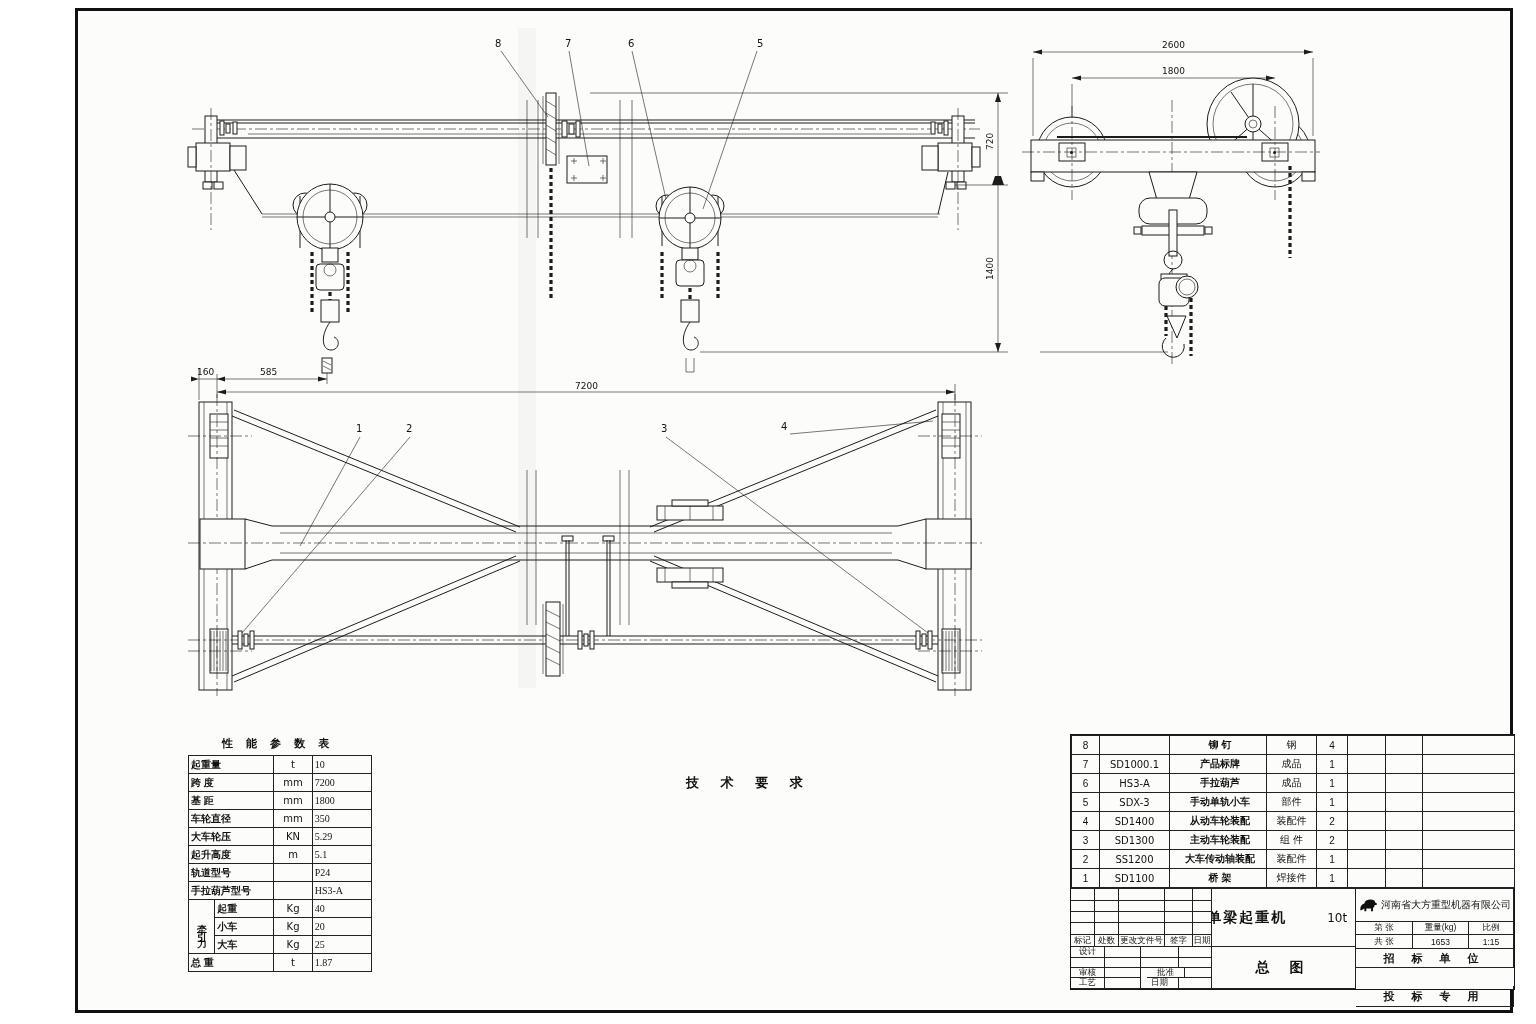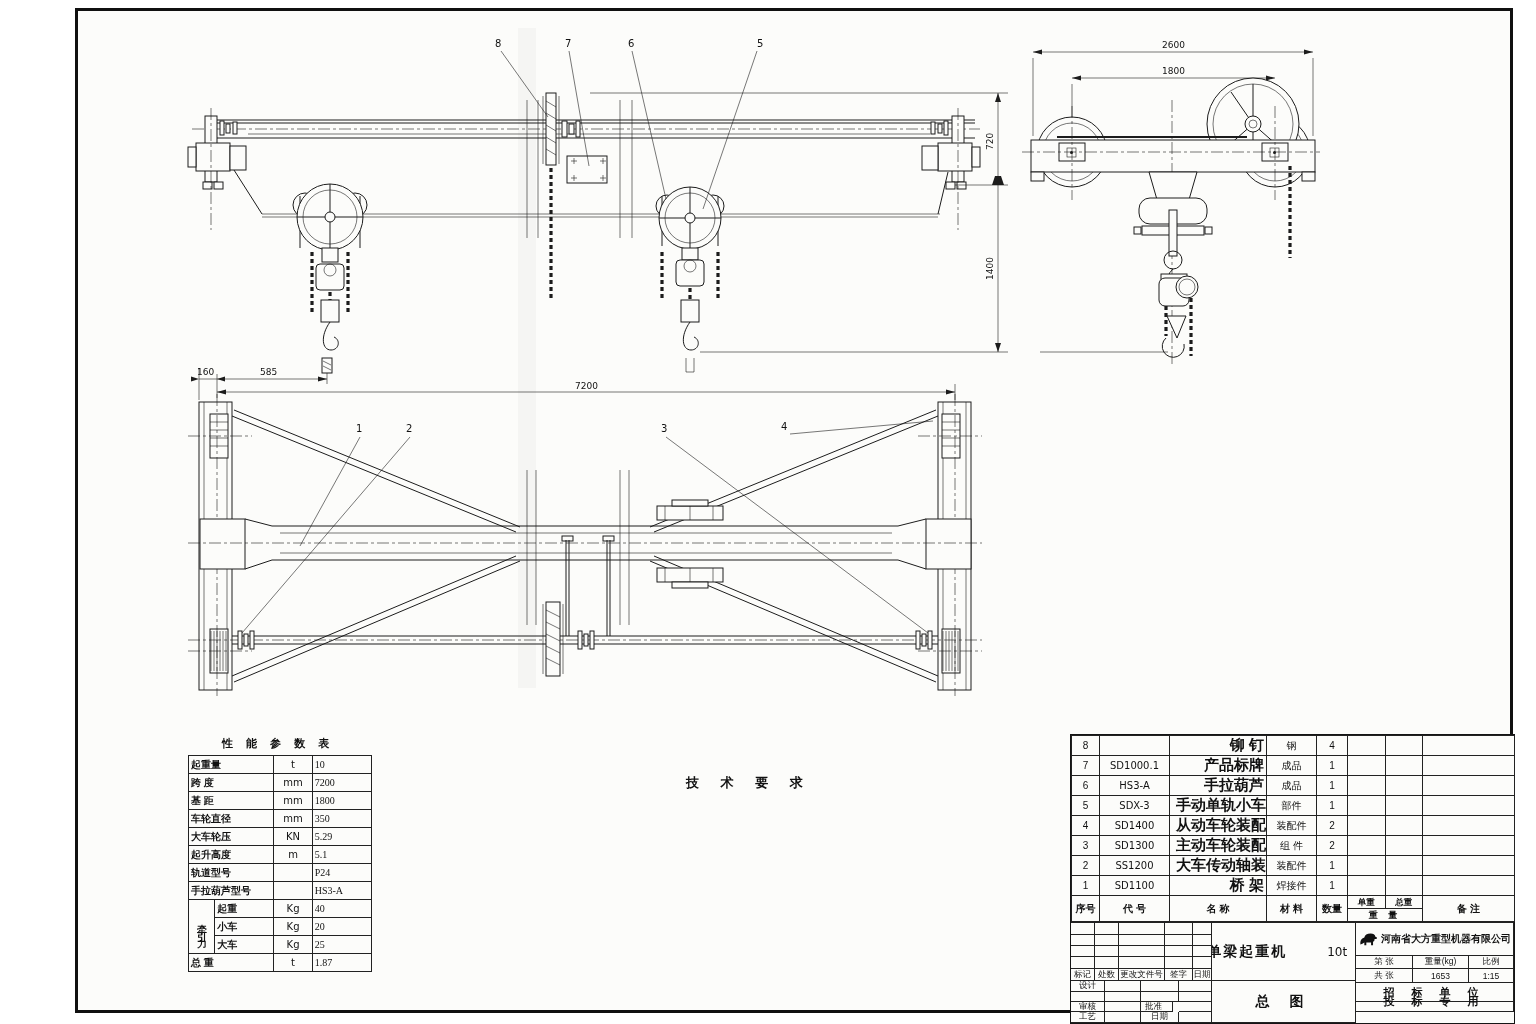--- a/index.html
+++ b/index.html
@@ -30,36 +30,36 @@
   .vtext{writing-mode:vertical-rl;text-orientation:upright;letter-spacing:7px;margin:0 auto;}
   
   .tech{width:300px;}
   .tech-title{font-size:13px;font-weight:700;letter-spacing:9px;margin:0 0 5px 58px;}
   .tech ol{margin:0;padding-left:14px;font-size:10.5px;line-height:1.42;}
   .tech li{margin:0 0 1px 0;}
   
   .tb{width:443px;border:1.6px solid #151515;background:#fcfcfa;}
   table.bom{border-collapse:collapse;table-layout:fixed;width:443px;}
   table.bom td{border:1px solid #222;height:18px;font-size:10px;padding:0 2px;overflow:hidden;white-space:nowrap;text-align:center;}
-  table.bom td.bname{text-align:right;padding-left:6px;font-weight:600;font-size:15px;}
+  table.bom td.bname{text-align:center;padding-left:6px;font-weight:600;font-size:10px;}
   table.bom td.bcode{font-family:"DejaVu Sans",sans-serif;}
   table.bom tr.bhead td{font-weight:600;height:25px;}
   .wsplit{display:flex;flex-direction:column;height:100%;}
   .wtop{display:flex;flex:1;border-bottom:1px solid #222;}
   .wtop span{flex:1;font-size:8.5px;line-height:12px;}
   .wtop span:first-child{border-right:1px solid #222;}
   .wbot{flex:1;font-size:9px;line-height:12px;letter-spacing:4px;}
   
   .ttl{position:relative;width:443px;height:100px;border-top:1px solid #222;}
   .cell{position:absolute;box-sizing:border-box;border-right:1px solid #222;border-bottom:1px solid #222;
         font-size:8.5px;display:flex;align-items:center;justify-content:center;overflow:hidden;white-space:nowrap;}
   .prod{font-size:14px;font-weight:700;letter-spacing:2px;}
   .spec{font-size:12px;font-family:"DejaVu Sans",sans-serif;display:flex;gap:14px;margin-left:37px;}
   .gtitle{font-size:14px;font-weight:700;letter-spacing:8px;}
-  .coname{font-size:10px;font-weight:700;display:flex;align-items:center;gap:4px;padding:0 2px;}
+  .coname{font-size:10px;font-weight:400;display:flex;align-items:center;gap:4px;padding:0 2px;}
   .tender{font-size:11px;font-weight:600;letter-spacing:7px;}
 </style>
 </head>
 <body>
 
 <div class="abs sheet"></div>
 <div class="abs shade"></div>
 
 <svg class="abs" style="left:185px;top:28px" width="830" height="335" viewBox="185 28 830 335">
   <g>
@@ -456,37 +456,20 @@
     <tr>
           <td>1</td>
           <td class="bcode">SD1100</td>
           <td class="bname">桥  架</td>
           <td>焊接件</td>
           <td>1</td>
           <td></td>
           <td></td>
           <td></td>
         </tr>
-    <tr class="bhead">
-      <td>序号</td>
-      <td>代  号</td>
-      <td>名  称</td>
-      <td>材 料</td>
-      <td>数量</td>
-      <td colspan="2" style="padding:0">
-        <div class="wsplit">
-          <div class="wtop">
-                <span>单重</span>
-                <span>总重</span>
-              </div>
-          <div class="wbot">重 量</div>
-        </div>
-      </td>
-      <td>备  注</td>
-    </tr>
   </tbody>
     </table>
 
   <div class="ttl">
 
     <div class="cell" style="left:0;top:0;width:24px;height:12px"></div>
       <div class="cell" style="left:24px;top:0;width:24px;height:12px"></div>
       <div class="cell" style="left:48px;top:0;width:46px;height:12px"></div>
       <div class="cell" style="left:94px;top:0;width:28px;height:12px"></div>
       <div class="cell" style="left:122px;top:0;width:19px;height:12px"></div>
@@ -515,21 +498,21 @@
     <div class="cell" style="left:0;top:58px;width:34px;height:11px">设计</div>
     <div class="cell" style="left:34px;top:58px;width:36px;height:11px"></div>
       <div class="cell" style="left:70px;top:58px;width:38px;height:11px"></div>
       <div class="cell" style="left:108px;top:58px;width:33px;height:11px"></div>
     <div class="cell" style="left:0;top:69px;width:34px;height:10px"></div>
       <div class="cell" style="left:34px;top:69px;width:36px;height:10px"></div>
       <div class="cell" style="left:70px;top:69px;width:38px;height:10px"></div>
       <div class="cell" style="left:108px;top:69px;width:33px;height:10px"></div>
     <div class="cell" style="left:0;top:79px;width:34px;height:10px">审核</div>
     <div class="cell" style="left:34px;top:79px;width:36px;height:10px"></div>
-    <div class="cell" style="left:64px;top:79px;width:38px;height:10px">批准</div>
+    <div class="cell" style="left:76px;top:79px;width:38px;height:10px">批准</div>
     <div class="cell" style="left:108px;top:79px;width:33px;height:10px"></div>
     <div class="cell" style="left:0;top:89px;width:34px;height:11px">工艺</div>
     <div class="cell" style="left:34px;top:89px;width:36px;height:11px"></div>
     <div class="cell" style="left:70px;top:89px;width:38px;height:11px">日期</div>
     <div class="cell" style="left:108px;top:89px;width:33px;height:11px"></div>
 
     <div class="cell" style="left:141px;top:0;width:144px;height:58px;flex-direction:row;gap:3px">
       <div class="prod">手动单梁起重机</div>
       <div class="spec">
         <span>10t</span>
@@ -544,15 +527,15 @@
       </svg>
       <span>河南省大方重型机器有限公司</span>
     </div>
     <div class="cell" style="left:285px;top:33px;width:57px;height:13px">第  张</div>
     <div class="cell" style="left:342px;top:33px;width:56px;height:13px">重量(kg)</div>
     <div class="cell" style="left:398px;top:33px;width:45px;height:13px">比例</div>
     <div class="cell" style="left:285px;top:46px;width:57px;height:14px">共  张</div>
     <div class="cell" style="left:342px;top:46px;width:56px;height:14px">1653</div>
     <div class="cell" style="left:398px;top:46px;width:45px;height:14px">1:15</div>
     <div class="cell tender" style="left:285px;top:60px;width:158px;height:19px">招 标 单 位</div>
-    <div class="cell tender" style="left:285px;top:68px;width:158px;height:21px">投 标 专 用</div>
+    <div class="cell tender" style="left:285px;top:97px;width:158px;height:21px">投 标 专 用</div>
   </div>
 </div>
 
 </body></html>

